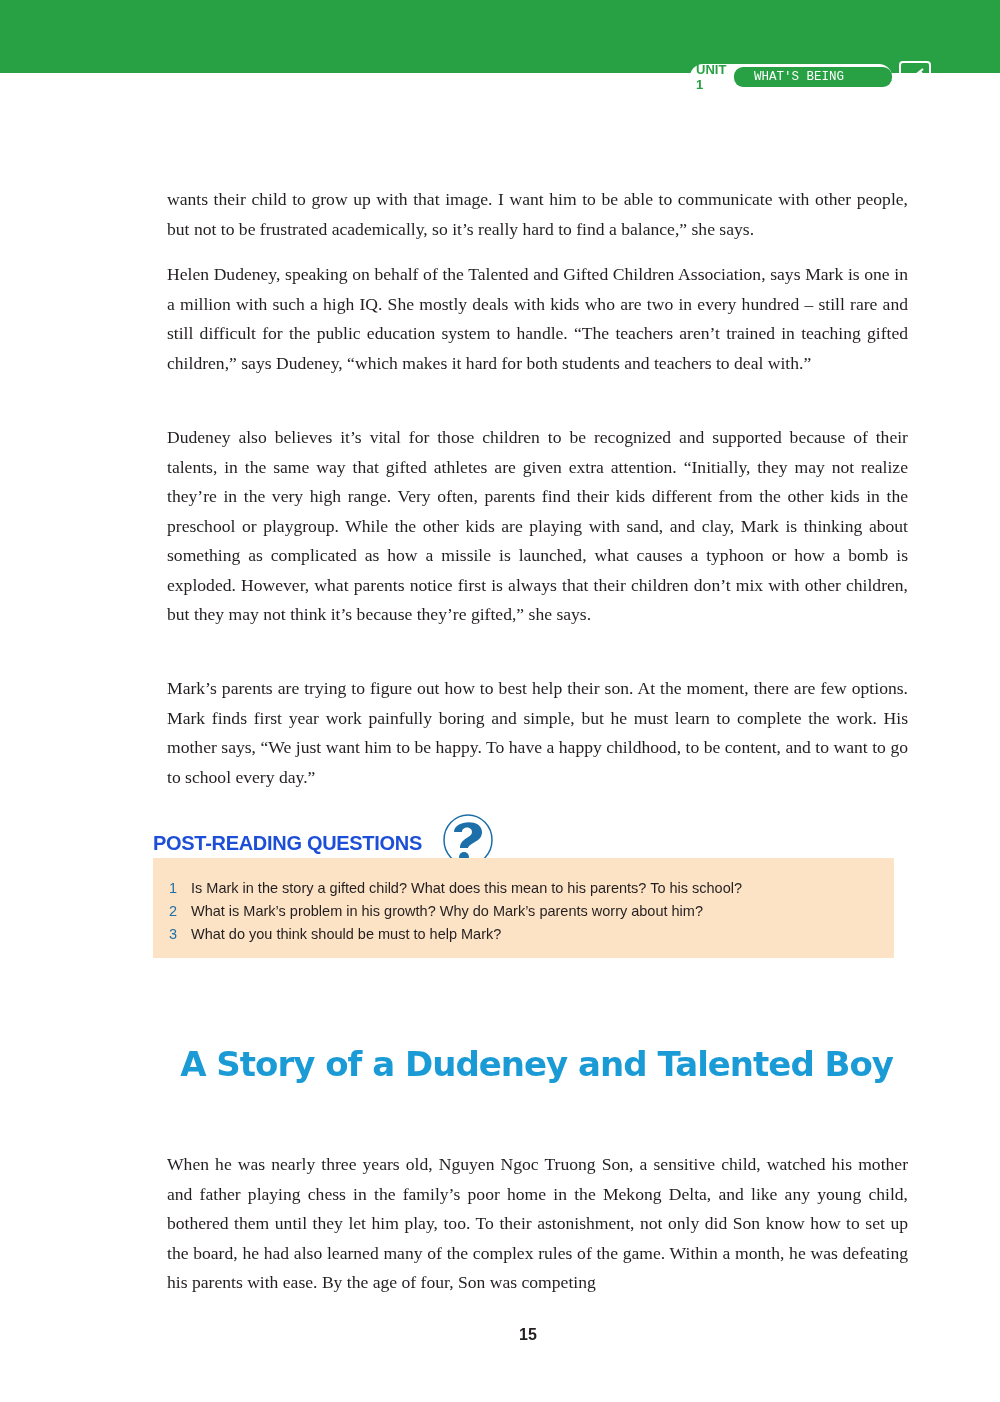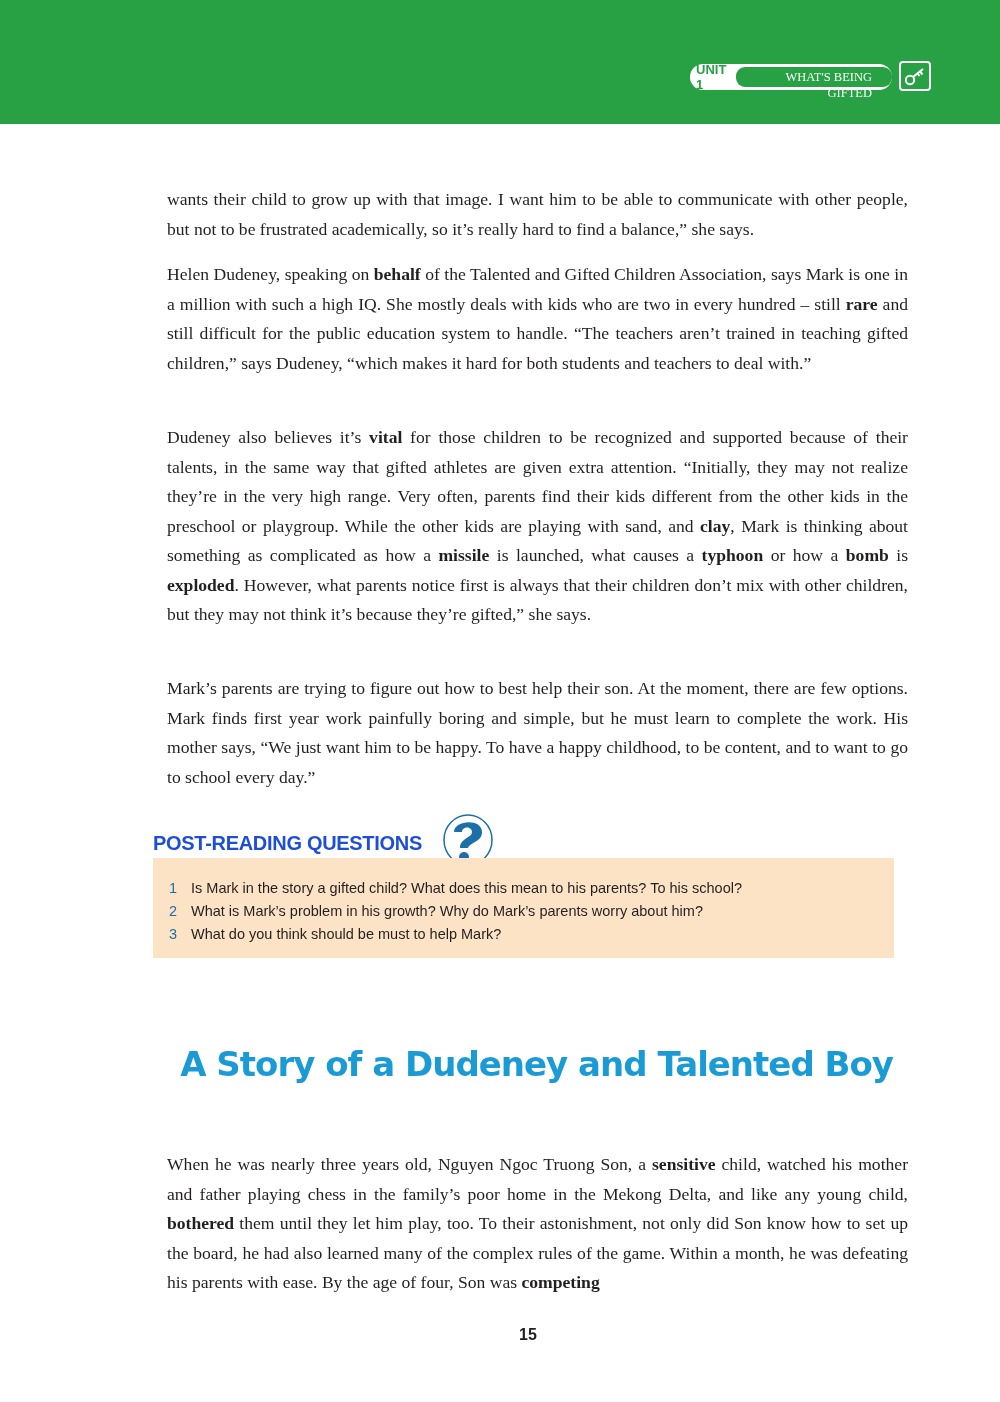--- a/index.html
+++ b/index.html
@@ -1,30 +1,30 @@
 <!DOCTYPE html>
 <html><head>
 <meta charset="utf-8">
 <style>
   html, body { margin:0; padding:0; }
   body { width:1000px; height:1402px; background:#ffffff; position:relative; overflow:hidden;
          font-family:"Liberation Serif", serif; color:#231f20; }
-  .topbar { position:absolute; left:0; top:0; width:1000px; height:124px; background:#27a143; }
+  .topbar { position:absolute; left:0; top:0; width:1000px; height:73px; background:#27a143; }
   .unit-pill { position:absolute; left:690px; top:64px; height:26px; width:202px; background:#fff;
                border-radius:13px; display:flex; align-items:center; }
   .unit-label { font-family:"Liberation Sans", sans-serif; font-weight:bold; font-size:13px;
                 color:#27a143; margin-left:6px; margin-right:4px; }
-  .unit-title { font-family:Liberation Serif, serif; font-size:12.5px; color:#fff;
-                background:#27a143; border-radius:9px; padding:2px 20px; height:16px; line-height:16px;text-align:right; }
+  .unit-title { font-family:Liberation Mono, monospace; font-size:12.5px; color:#fff;
+                background:#27a143; border-radius:9px; padding:2px 20px; height:16px; line-height:16px; }
   .key-box { position:absolute; left:899px; top:61px; width:32px; height:30px; border:2px solid #fff;
              border-radius:4px; box-sizing:border-box; }
   .key-box svg { position:absolute; left:2px; top:2px; }
   .para { position:absolute; left:153px; width:741px; font-size:17.6px; line-height:29.5px;
           text-align:justify; margin:14px; }
-  .para b { font-weight:bold; }
+  .para b { font-weight:normal; }
   .prq-title { position:absolute; left:153px; top:832px; font-family:"Liberation Sans", sans-serif;
                font-weight:bold; font-size:20px; color:#1d4ed8; letter-spacing:-0.3px; }
   .prq-icon { position:absolute; left:438px; top:812px; }
   .prq-box { position:absolute; left:153px; top:858px; width:741px; height:100px; background:#fde3c6; }
   .q { position:absolute; left:16px; font-family:"Liberation Sans", sans-serif; font-size:14.5px;
        color:#231f20; display:flex; }
   .q .num { color:#1c6fa8; width:22px; }
   .story-title { position:absolute; right:107px; top:1044px; font-family:"DejaVu Sans", sans-serif;
                  font-weight:bold; font-size:34px; color:#1a9bd6; letter-spacing:-1px; }
   .page-num { position:absolute; left:0; width:1000px; top:1326px; text-align:center;

